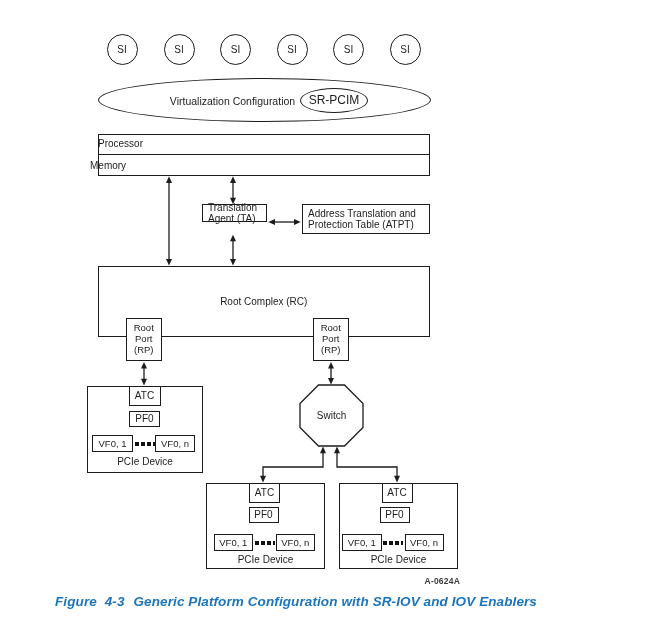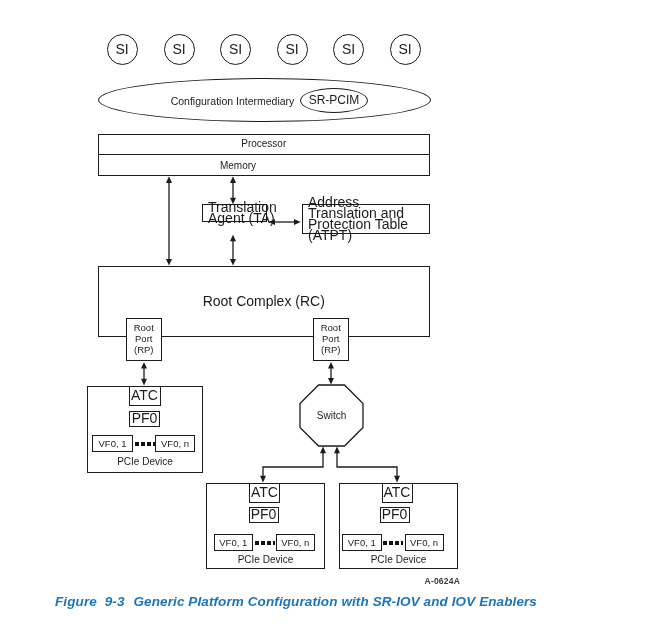--- a/index.html
+++ b/index.html
@@ -4,28 +4,28 @@
 <style>
   html,body{margin:0;padding:0;background:#fff;}
   .canvas{
     position:relative;width:652px;height:635px;background:#ffffff;
     font-family:"Liberation Sans","DejaVu Sans",sans-serif;color:#1c1c1c;overflow:hidden;
   }
   .lines{position:absolute;left:0;top:0;width:652px;height:635px;}
   .box{
     position:absolute;box-sizing:border-box;border:1.3px solid #1c1c1c;background:#fff;
     display:flex;align-items:center;justify-content:center;text-align:center;
-    font-size:14px;line-height:11px;color:#1c1c1c;
+    font-size:10px;line-height:11px;color:#1c1c1c;
   }
   .circle{border-radius:50%;}
   .ellipse{border-radius:50%;}
   .lbl{position:absolute;color:#1c1c1c;}
   .leftalign{justify-content:flex-start;text-align:left;padding-left:5px;}
   .stack{display:flex;flex-direction:column;justify-content:center;}
-  .row2{position:absolute;left:0;right:0;display:flex;align-items:center;justify-content:center;font-size:10px;}
+  .row2{position:absolute;left:0;right:0;display:flex;align-items:center;justify-content:flex-start;font-size:10px;}
   .vfdots{position:absolute;height:4px;background:repeating-linear-gradient(90deg,#111 0 4px,transparent 4px 6px);}
   .devlabel{position:absolute;text-align:center;font-size:10px;}
   .caption{
     position:absolute;left:55px;top:594px;width:560px;
     font-size:13.5px;font-style:italic;font-weight:600;color:#1b75bc;letter-spacing:.1px;
   }
   .caption .fig{margin-right:9px;word-spacing:4px;}
   .artid{position:absolute;left:388px;top:576px;width:72px;text-align:right;font-size:8.5px;font-weight:700;color:#3c3c3c;letter-spacing:.2px;}
 </style>
 </head>
@@ -95,21 +95,21 @@
       <span>SI</span>
     </div>
   <div class="box circle" style="left:333px;top:33.5px;width:31px;height:31px;">
       <span>SI</span>
     </div>
   <div class="box circle" style="left:389.5px;top:33.5px;width:31px;height:31px;">
       <span>SI</span>
     </div>
 
   <div class="box ellipse" style="left:98px;top:78px;width:333px;height:44px;"></div>
-  <div class="lbl" style="left:160px;top:95px;width:145px;text-align:center;font-size:10.5px;">Configuration Intermediary</div>
+  <div class="lbl" style="left:160px;top:95px;width:145px;text-align:center;font-size:10.5px;">Virtualization Configuration</div>
   <div class="box ellipse" style="left:300px;top:88px;width:68px;height:25px;font-size:12px;">
       <span>SR-PCIM</span>
     </div>
 
   <div class="box" style="left:98px;top:133.5px;width:331.5px;height:42px;"></div>
   <div class="row2" style="left:98px;top:133.5px;width:331.5px;height:21px;border-bottom:1.3px solid #1c1c1c;box-sizing:border-box;">
       <span>Processor</span>
     </div>
   <div class="row2" style="left:90px;top:154.5px;width:296px;height:21px;">
       <span>Memory</span>
@@ -190,16 +190,16 @@
     </div>
   <div class="box" style="left:404.5px;top:534px;width:39px;height:17px;font-size:9.5px;">
       <span>VF0, n</span>
     </div>
   <div class="vfdots" style="left:383px;top:540.5px;width:20px;"></div>
   <div class="devlabel" style="left:339px;top:553.5px;width:119px;">PCIe Device</div>
 
   <div class="artid">A-0624A</div>
 
   <div class="caption">
-    <span class="fig">Figure 9-3</span><span>Generic Platform Configuration with SR-IOV and IOV Enablers</span>
+    <span class="fig">Figure 4-3</span><span>Generic Platform Configuration with SR-IOV and IOV Enablers</span>
   </div>
 
 </div>
 
 </body></html>

